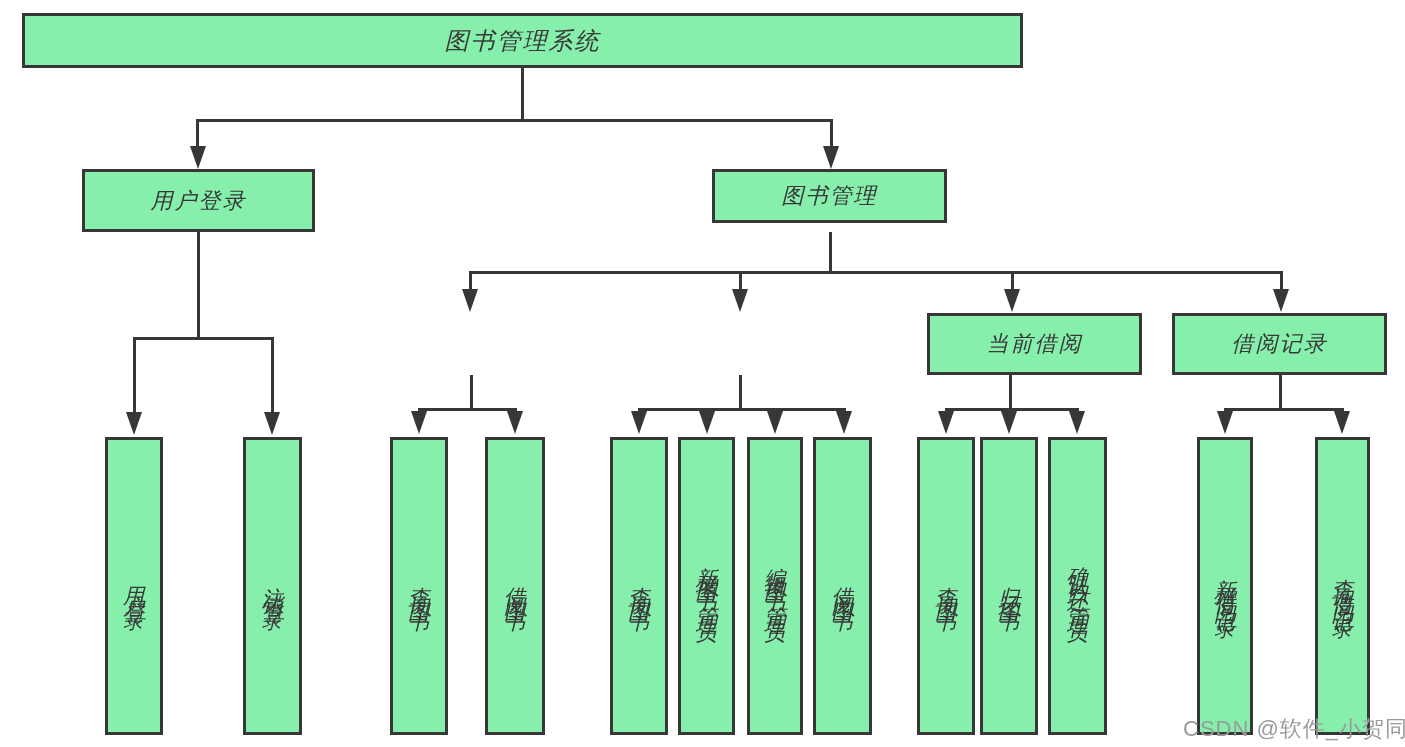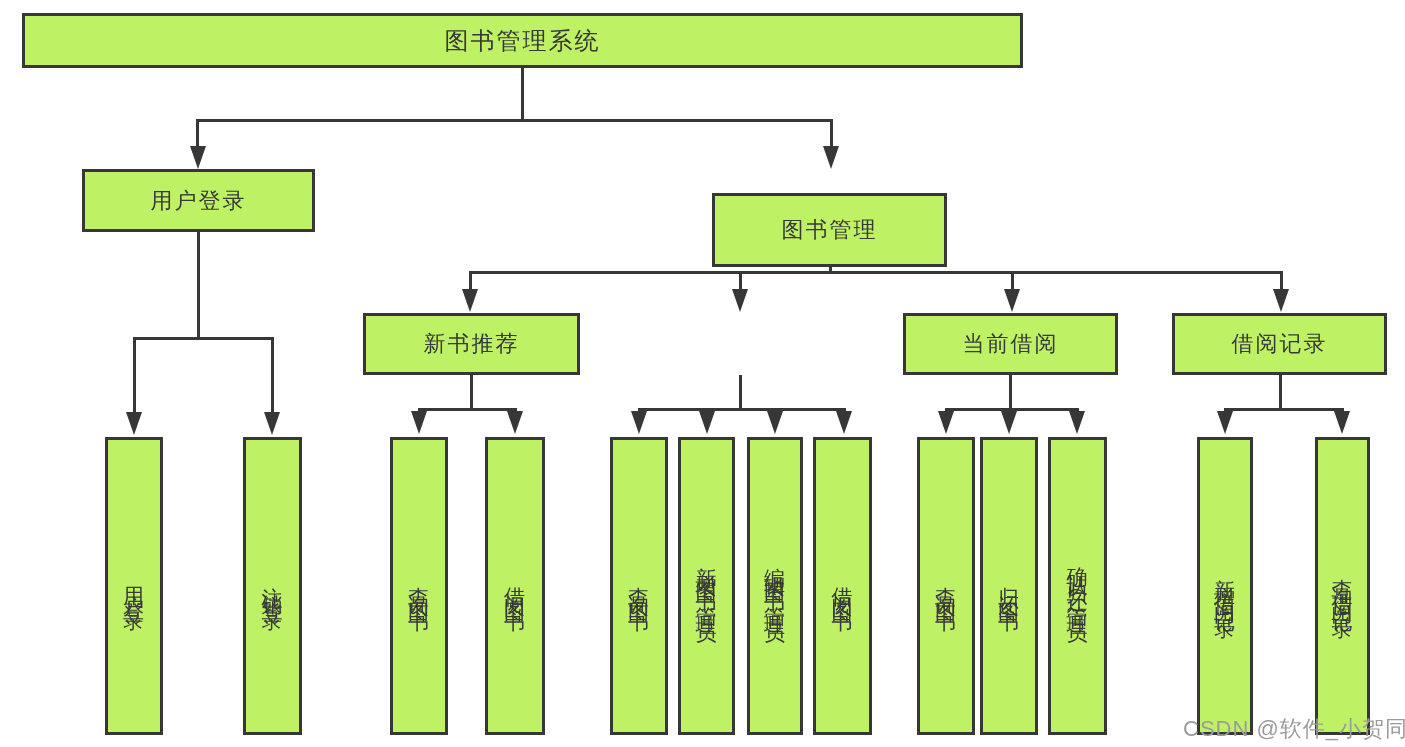--- a/index.html
+++ b/index.html
@@ -12,29 +12,30 @@
     position:relative;
     width:1405px;height:747px;
     background:#ffffff;
     font-family:"Liberation Sans","DejaVu Sans",sans-serif;
     overflow:hidden;
   }
   .box{
     position:absolute;
     box-sizing:border-box;
     border:3px solid var(--line);
-    background:#bef264;
+    background:#86efac;
     display:flex;
     align-items:center;
     justify-content:center;
     color:var(--text);
     font-size:22px;
     letter-spacing:2px;
     text-align:center;
     z-index:2;
+    font-style:italic;
   }
   .root-box{font-size:24px;}
   .vbox{
     writing-mode:vertical-rl;
     text-orientation:mixed;
     font-size:21px;
     letter-spacing:8px;
     line-height:1.1;
   }
   .hline,.vline{position:absolute;background:var(--line);z-index:1;}
@@ -70,21 +71,21 @@
   <div class="vline" style="left:521px;top:68px;height:53px;"></div>
   <div class="hline" style="left:197px;top:119px;width:636px;"></div>
   <div class="vline" style="left:196px;top:119px;height:29px;"></div>
   <div class="arrow" style="left:190px;top:146px;"></div>
   <div class="vline" style="left:830px;top:119px;height:29px;"></div>
   <div class="arrow" style="left:823px;top:146px;"></div>
 
   <div class="box" style="left:82px;top:169px;width:233px;height:63px;">
     <span>用户登录</span>
   </div>
-  <div class="box" style="left:712px;top:169px;width:235px;height:74px;margin-top:24px;">
+  <div class="box" style="left:712px;top:169px;width:235px;height:54px;">
     <span>图书管理</span>
   </div>
 
   <div class="vline" style="left:197px;top:232px;height:107px;"></div>
   <div class="hline" style="left:133px;top:337px;width:141px;"></div>
   <div class="vline" style="left:133px;top:337px;height:78px;"></div>
   <div class="arrow" style="left:126px;top:412px;"></div>
   <div class="vline" style="left:271px;top:337px;height:78px;"></div>
   <div class="arrow" style="left:264px;top:412px;"></div>
 
@@ -92,24 +93,21 @@
   <div class="hline" style="left:469px;top:271px;width:814px;"></div>
   <div class="vline" style="left:469px;top:271px;height:20px;"></div>
   <div class="arrow" style="left:462px;top:289px;"></div>
   <div class="vline" style="left:739px;top:271px;height:20px;"></div>
   <div class="arrow" style="left:732px;top:289px;"></div>
   <div class="vline" style="left:1011px;top:271px;height:20px;"></div>
   <div class="arrow" style="left:1004px;top:289px;"></div>
   <div class="vline" style="left:1280px;top:271px;height:20px;"></div>
   <div class="arrow" style="left:1273px;top:289px;"></div>
 
-  <div class="box" style="left:363px;top:313px;width:217px;height:62px;">
-    <span>新书推荐</span>
-  </div>
-  <div class="box" style="left:903px;top:313px;width:215px;height:62px;">
+  <div class="box" style="left:927px;top:313px;width:215px;height:62px;">
     <span>当前借阅</span>
   </div>
   <div class="box" style="left:1172px;top:313px;width:215px;height:62px;">
     <span>借阅记录</span>
   </div>
 
   <div class="vline" style="left:470px;top:375px;height:36px;"></div>
   <div class="hline" style="left:418px;top:408px;width:99px;"></div>
   <div class="arrow" style="left:411px;top:411px;"></div>
   <div class="arrow" style="left:507px;top:411px;"></div>

